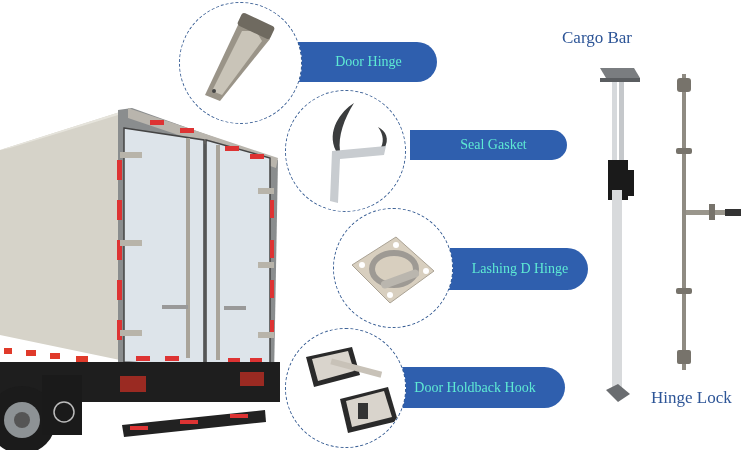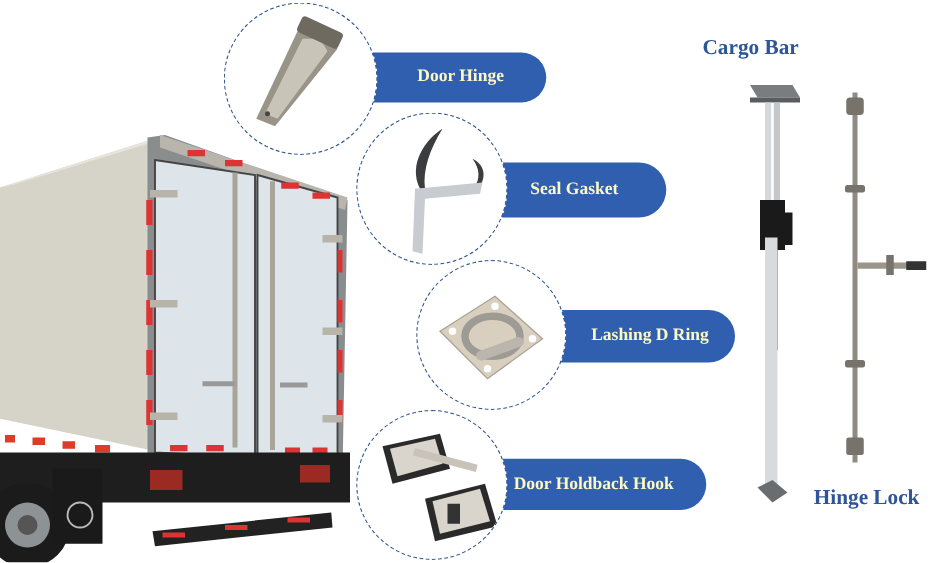--- a/index.html
+++ b/index.html
@@ -1,20 +1,20 @@
 <!DOCTYPE html>
 <html><head>
 <meta charset="utf-8">
 <style>
   html,body{margin:0;padding:0;}
   body{width:750px;height:450px;background:#ffffff;position:relative;overflow:hidden;font-family:"DejaVu Serif","Liberation Serif",serif;}
   .abs{position:absolute;}
-  .pill{position:absolute;background:#2f5fae;color:#fef9c3;border-radius:0 22px 22px 0;display:flex;align-items:center;justify-content:center;font-weight:bold;font-size:14px;font-family:"Liberation Serif","DejaVu Serif",serif;}
+  .pill{position:absolute;background:#2f5fae;color:#5eead4;border-radius:0 22px 22px 0;display:flex;align-items:center;justify-content:center;font-weight:normal;font-size:14px;font-family:"Liberation Serif","DejaVu Serif",serif;}
   .circle{position:absolute;border-radius:50%;border:1.5px dashed #3a5f95;background:#fff;box-sizing:border-box;overflow:hidden;}
-  .title{position:absolute;color:#2d5597;font-weight:bold;font-family:"Liberation Serif","DejaVu Serif",serif;}
+  .title{position:absolute;color:#2d5597;font-weight:normal;font-family:"Liberation Serif","DejaVu Serif",serif;}
 </style>
 </head>
 <body>
 
 <svg class="abs" style="left:0;top:100px" width="300" height="350" viewBox="0 100 300 350">
 
   <polygon points="0,150 120,112 120,360 0,335" fill="#d6d3c9"></polygon>
   <polygon points="0,150 120,112 128,112 10,148" fill="#e6e4dc"></polygon>
 
   <polygon points="118,110 132,108 278,160 274,378 118,372" fill="#8a8d8e"></polygon>
@@ -85,33 +85,33 @@
 </div>
 <div class="circle" style="left:179px;top:2px;width:123px;height:122px;">
   <svg width="123" height="122" viewBox="0 0 123 122">
     <polygon points="25,92 58,22 80,20 90,36 40,98" fill="#9a9488"></polygon>
     <polygon points="32,88 62,28 76,28 82,38 42,92" fill="#c9c4b8"></polygon>
     <rect x="58" y="16" width="36" height="14" rx="3" fill="#6f6a60" transform="rotate(25 76 23)"></rect>
     <circle cx="34" cy="88" r="2" fill="#444"></circle>
   </svg>
 </div>
 
-<div class="pill" style="left:376px;top:130px;width:157px;height:44px;padding-left:10px;box-sizing:border-box;">
+<div class="pill" style="left:410px;top:130px;width:157px;height:30px;padding-left:10px;box-sizing:border-box;">
   <span>Seal Gasket</span>
 </div>
 <div class="circle" style="left:285px;top:90px;width:121px;height:122px;">
   <svg width="121" height="122" viewBox="0 0 121 122">
     <path d="M50,60 C40,40 55,20 68,12 C58,28 52,45 54,60 Z" fill="#3b3d3e"></path>
     <path d="M98,58 C104,48 100,40 92,36 C98,44 98,52 94,58 Z" fill="#3b3d3e"></path>
     <polygon points="46,60 100,55 98,64 54,68 52,112 44,110" fill="#c8ccd0"></polygon>
   </svg>
 </div>
 
 <div class="pill" style="left:442px;top:248px;width:146px;height:42px;padding-left:10px;box-sizing:border-box;">
-  <span>Lashing D Ring</span>
+  <span>Lashing D Hinge</span>
 </div>
 <div class="circle" style="left:333px;top:208px;width:120px;height:120px;">
   <svg width="120" height="120" viewBox="0 0 120 120">
     <polygon points="18,56 62,28 100,62 56,94" fill="#d8cfbf" stroke="#aaa294"></polygon>
     <ellipse cx="60" cy="60" rx="22" ry="16" fill="none" stroke="#9e9a94" stroke-width="6"></ellipse>
     <rect x="46" y="66" width="40" height="8" rx="4" fill="#bab6ae" transform="rotate(-20 66 70)"></rect>
     <circle cx="28" cy="56" r="3" fill="#fff"></circle>
       <circle cx="62" cy="36" r="3" fill="#fff"></circle>
     <circle cx="92" cy="62" r="3" fill="#fff"></circle>
       <circle cx="56" cy="86" r="3" fill="#fff"></circle>

